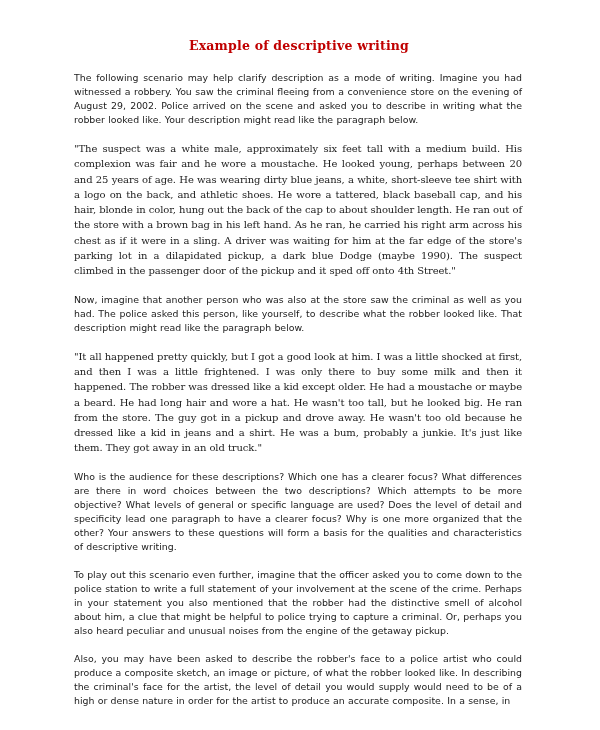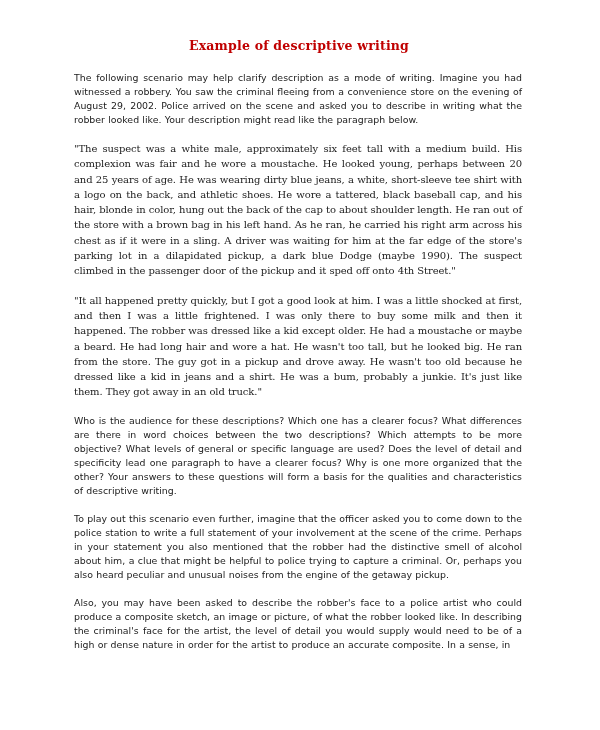--- a/index.html
+++ b/index.html
@@ -53,18 +53,19 @@
   }
 </style>
 </head>
 <body>
 
 <div class="page">
   <h1 class="doc-title" style="color: rgb(192, 0, 0);">Example of descriptive writing</h1>
   <div id="body-text">
       <p class="para sans">The following scenario may help clarify description as a mode of writing. Imagine you had witnessed a robbery. You saw the criminal fleeing from a convenience store on the evening of August 29, 2002. Police arrived on the scene and asked you to describe in writing what the robber looked like. Your description might read like the paragraph below.</p>
       <p class="para quote">"The suspect was a white male, approximately six feet tall with a medium build. His complexion was fair and he wore a moustache. He looked young, perhaps between 20 and 25 years of age. He was wearing dirty blue jeans, a white, short-sleeve tee shirt with a logo on the back, and athletic shoes. He wore a tattered, black baseball cap, and his hair, blonde in color, hung out the back of the cap to about shoulder length. He ran out of the store with a brown bag in his left hand. As he ran, he carried his right arm across his chest as if it were in a sling. A driver was waiting for him at the far edge of the store's parking lot in a dilapidated pickup, a dark blue Dodge (maybe 1990). The suspect climbed in the passenger door of the pickup and it sped off onto 4th Street."</p>
+      <p class="para sans">Now, imagine that another person who was also at the store saw the criminal as well as you had. The police asked this person, like yourself, to describe what the robber looked like. That description might read like the paragraph below.</p>
       <p class="para quote">"It all happened pretty quickly, but I got a good look at him. I was a little shocked at first, and then I was a little frightened. I was only there to buy some milk and then it happened. The robber was dressed like a kid except older. He had a moustache or maybe a beard. He had long hair and wore a hat. He wasn't too tall, but he looked big. He ran from the store. The guy got in a pickup and drove away. He wasn't too old because he dressed like a kid in jeans and a shirt. He was a bum, probably a junkie. It's just like them. They got away in an old truck."</p>
       <p class="para sans">Who is the audience for these descriptions? Which one has a clearer focus? What differences are there in word choices between the two descriptions? Which attempts to be more objective? What levels of general or specific language are used? Does the level of detail and specificity lead one paragraph to have a clearer focus? Why is one more organized that the other?  Your answers to these questions will form a basis for the qualities and characteristics of descriptive writing.</p>
       <p class="para sans">To play out this scenario even further, imagine that the officer asked you to come down to the police station to write a full statement of your involvement at the scene of the crime. Perhaps in your statement you also mentioned that the robber had the distinctive smell of alcohol about him, a clue that might be helpful to police trying to capture a criminal. Or, perhaps you also heard peculiar and unusual noises from the engine of the getaway pickup.</p>
       <p class="para sans">Also, you may have been asked to describe the robber's face to a police artist who could produce a composite sketch, an image or picture, of what the robber looked like. In describing the criminal's face for the artist, the level of detail you would supply would need to be of a high or dense nature in order for the artist to produce an accurate composite. In a sense, in</p>
     </div>
 </div>
 
 </body></html>

